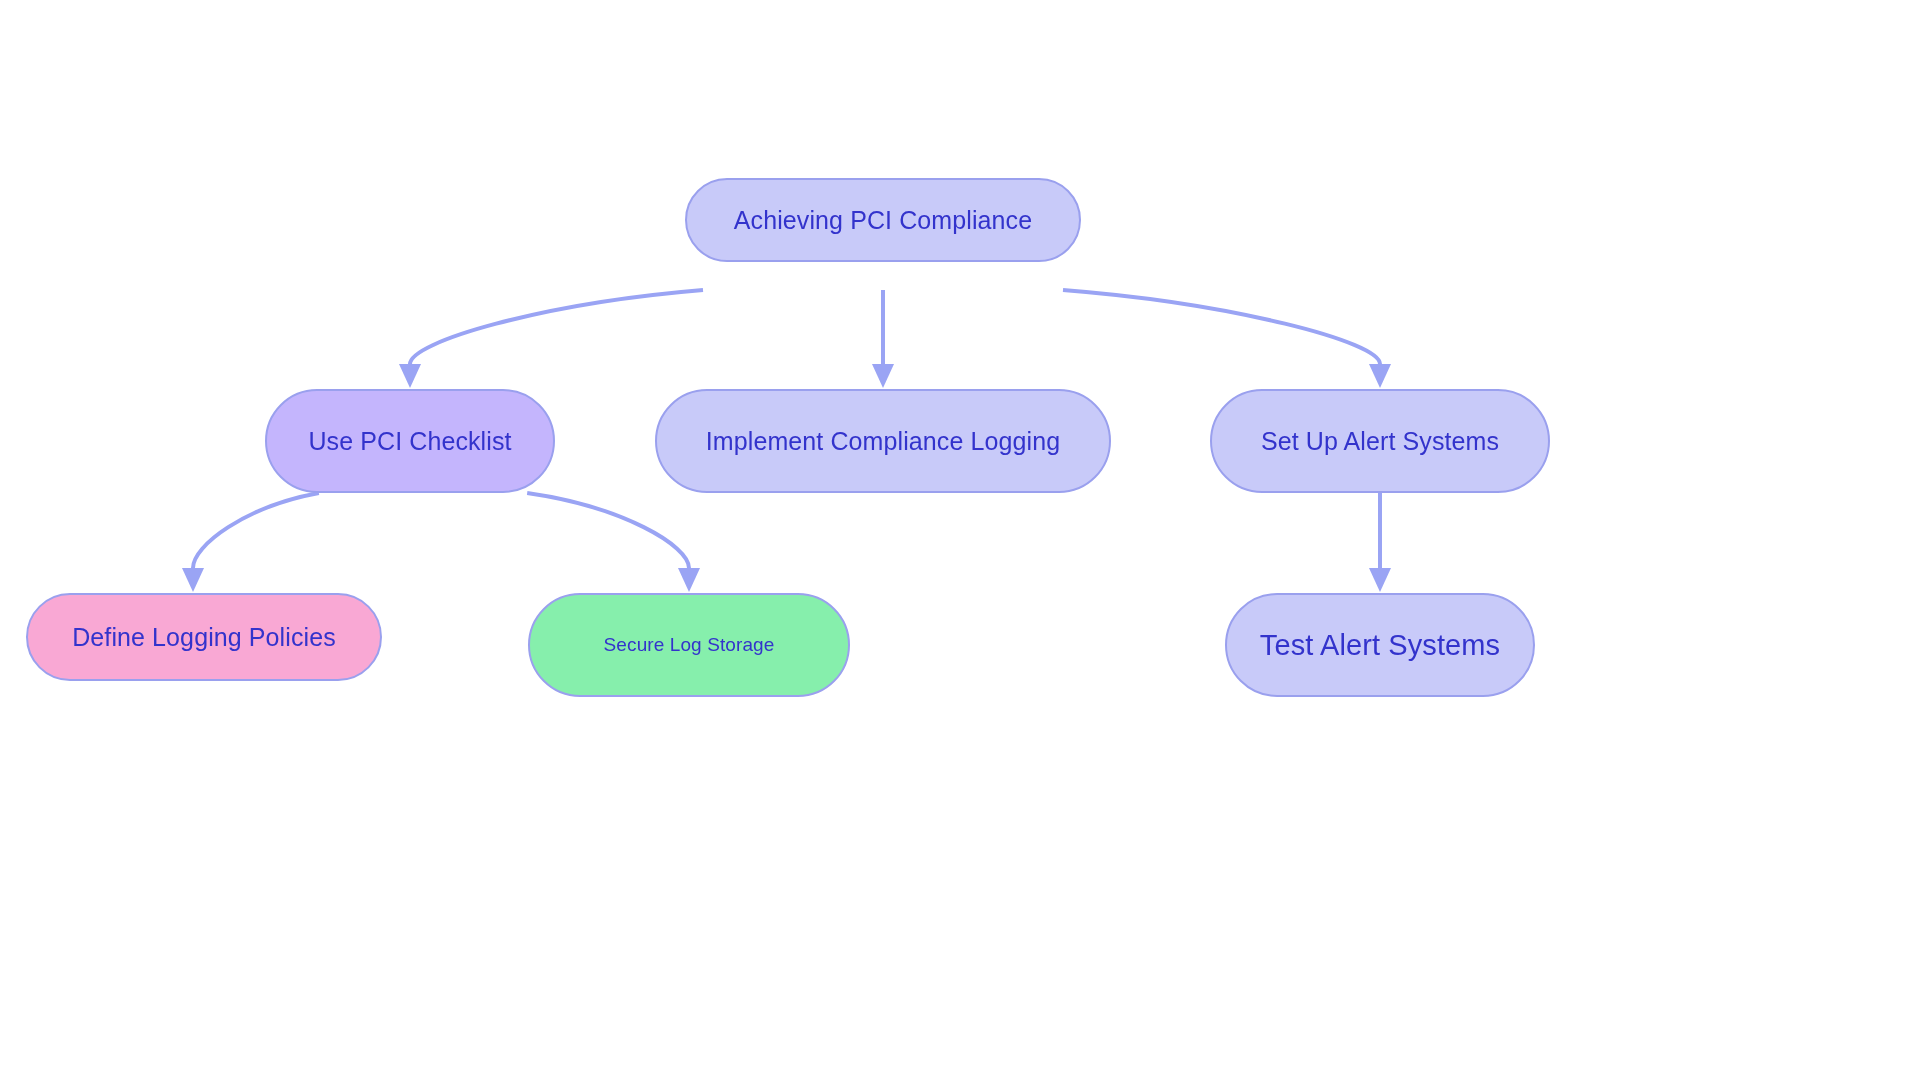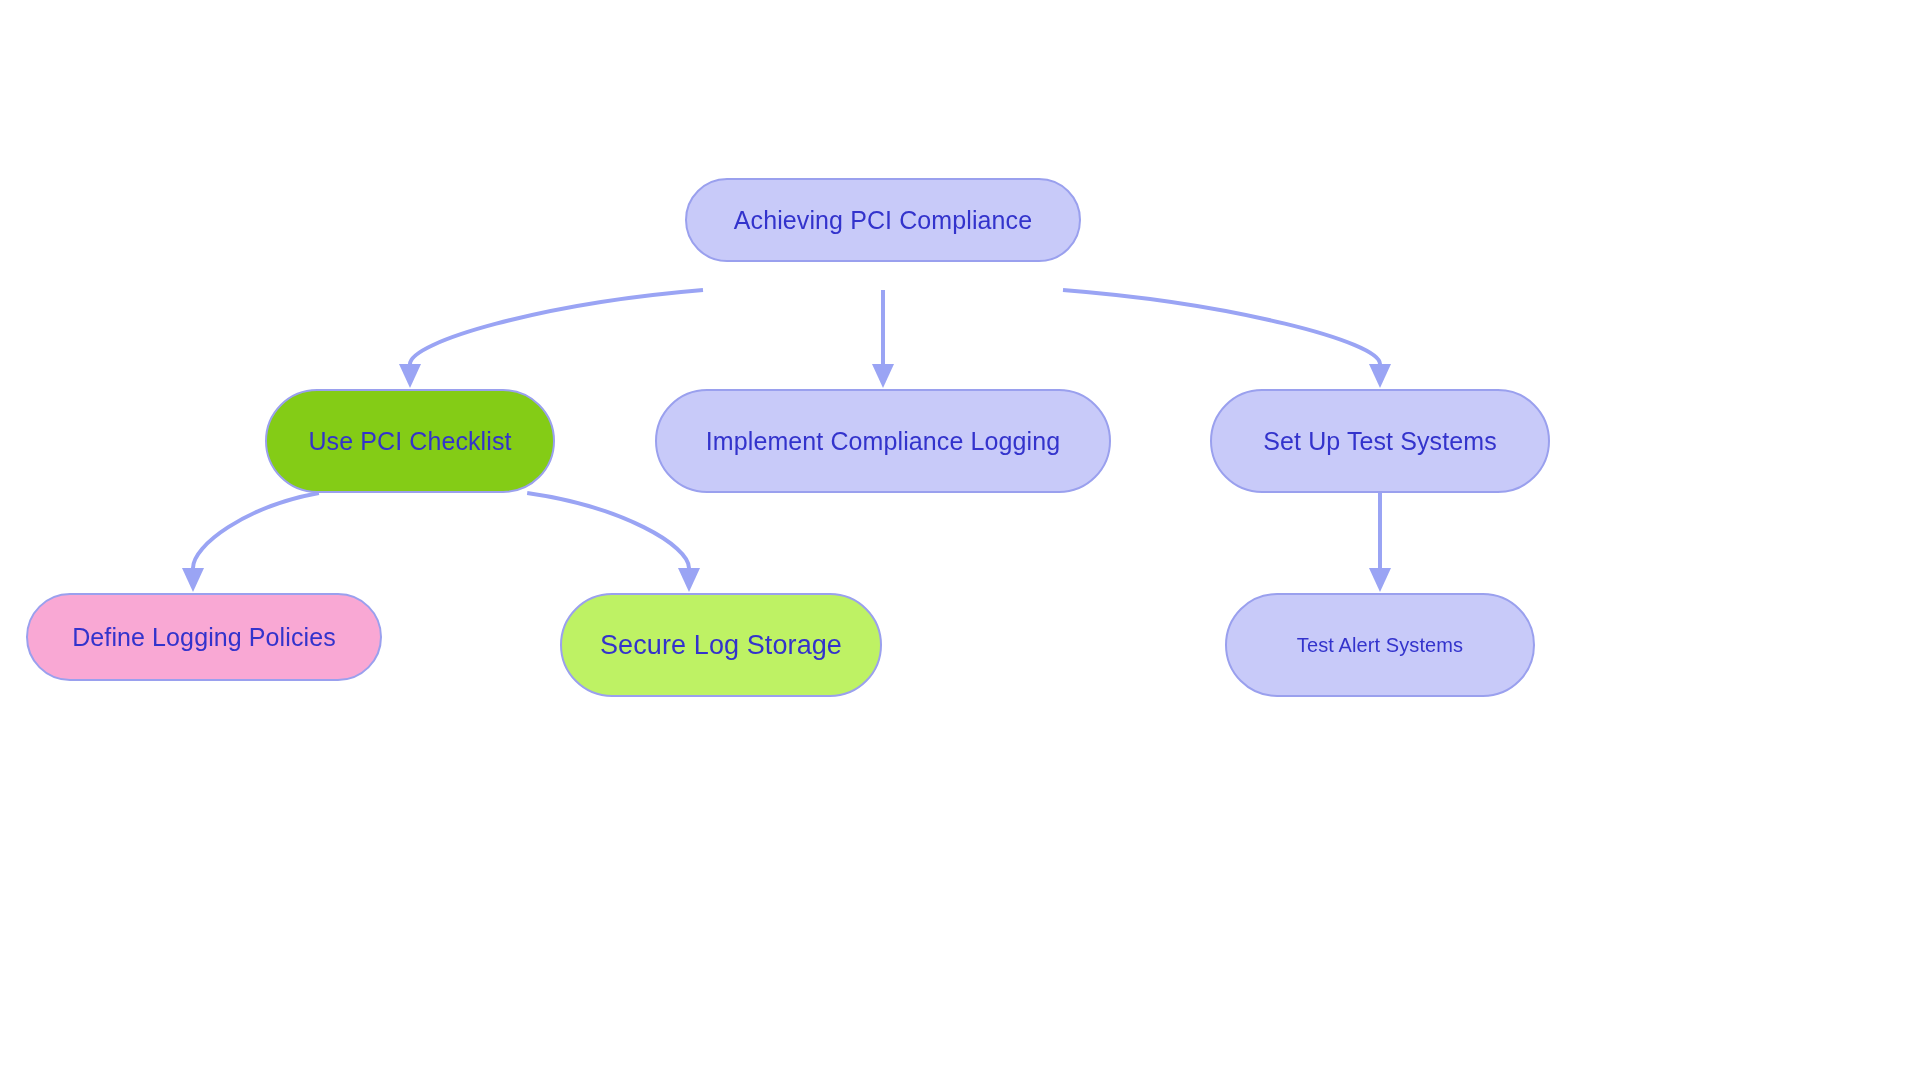--- a/index.html
+++ b/index.html
@@ -78,37 +78,37 @@
         <polygon class="arrow-head" points="182,568 204,568 193,592" fill="#9aa4f4"></polygon>
         <polygon class="arrow-head" points="678,568 700,568 689,592" fill="#9aa4f4"></polygon>
         <polygon class="arrow-head" points="1369,568 1391,568 1380,592" fill="#9aa4f4"></polygon>
       </g>
   </svg>
 
   <div class="node" id="node-root" style="left: 685px; top: 178px; width: 396px; height: 84px; background: rgb(200, 202, 249); border-color: rgb(154, 160, 238); border-width: 2px; color: rgb(51, 51, 204); font-size: 25px;">
     <span class="node-label">Achieving PCI Compliance</span>
   </div>
 
-  <div class="node" id="node-checklist" style="left: 265px; top: 389px; width: 290px; height: 104px; background: #84cc16; border-color: rgb(154, 160, 238); border-width: 2px; color: rgb(51, 51, 204); font-size: 25px;">
+  <div class="node" id="node-checklist" style="left: 265px; top: 389px; width: 290px; height: 104px; background: #c4b5fd; border-color: rgb(154, 160, 238); border-width: 2px; color: rgb(51, 51, 204); font-size: 25px;">
     <span class="node-label">Use PCI Checklist</span>
   </div>
 
   <div class="node" id="node-logging" style="left: 655px; top: 389px; width: 456px; height: 104px; background: rgb(200, 202, 249); border-color: rgb(154, 160, 238); border-width: 2px; color: rgb(51, 51, 204); font-size: 25px;">
     <span class="node-label">Implement Compliance Logging</span>
   </div>
 
   <div class="node" id="node-alerts" style="left: 1210px; top: 389px; width: 340px; height: 104px; background: rgb(200, 202, 249); border-color: rgb(154, 160, 238); border-width: 2px; color: rgb(51, 51, 204); font-size: 25px;">
-    <span class="node-label">Set Up Test Systems</span>
+    <span class="node-label">Set Up Alert Systems</span>
   </div>
 
   <div class="node" id="node-policies" style="left: 26px; top: 593px; width: 356px; height: 88px; background: #f9a8d4; border-color: rgb(154, 160, 238); border-width: 2px; color: rgb(51, 51, 204); font-size: 25px;">
     <span class="node-label">Define Logging Policies</span>
   </div>
 
-  <div class="node" id="node-storage" style="left: 560px; top: 593px; width: 322px; height: 104px; background: #bef264; border-color: rgb(154, 160, 238); border-width: 2px; color: rgb(51, 51, 204); font-size: 27px;">
+  <div class="node" id="node-storage" style="left: 528px; top: 593px; width: 322px; height: 104px; background: #86efac; border-color: rgb(154, 160, 238); border-width: 2px; color: rgb(51, 51, 204); font-size: 19px;">
     <span class="node-label">Secure Log Storage</span>
   </div>
 
-  <div class="node" id="node-test" style="left: 1225px; top: 593px; width: 310px; height: 104px; background: rgb(200, 202, 249); border-color: rgb(154, 160, 238); border-width: 2px; color: rgb(51, 51, 204); font-size: 20px;">
+  <div class="node" id="node-test" style="left: 1225px; top: 593px; width: 310px; height: 104px; background: rgb(200, 202, 249); border-color: rgb(154, 160, 238); border-width: 2px; color: rgb(51, 51, 204); font-size: 29px;">
     <span class="node-label">Test Alert Systems</span>
   </div>
 
 </div>
 
 </body></html>

